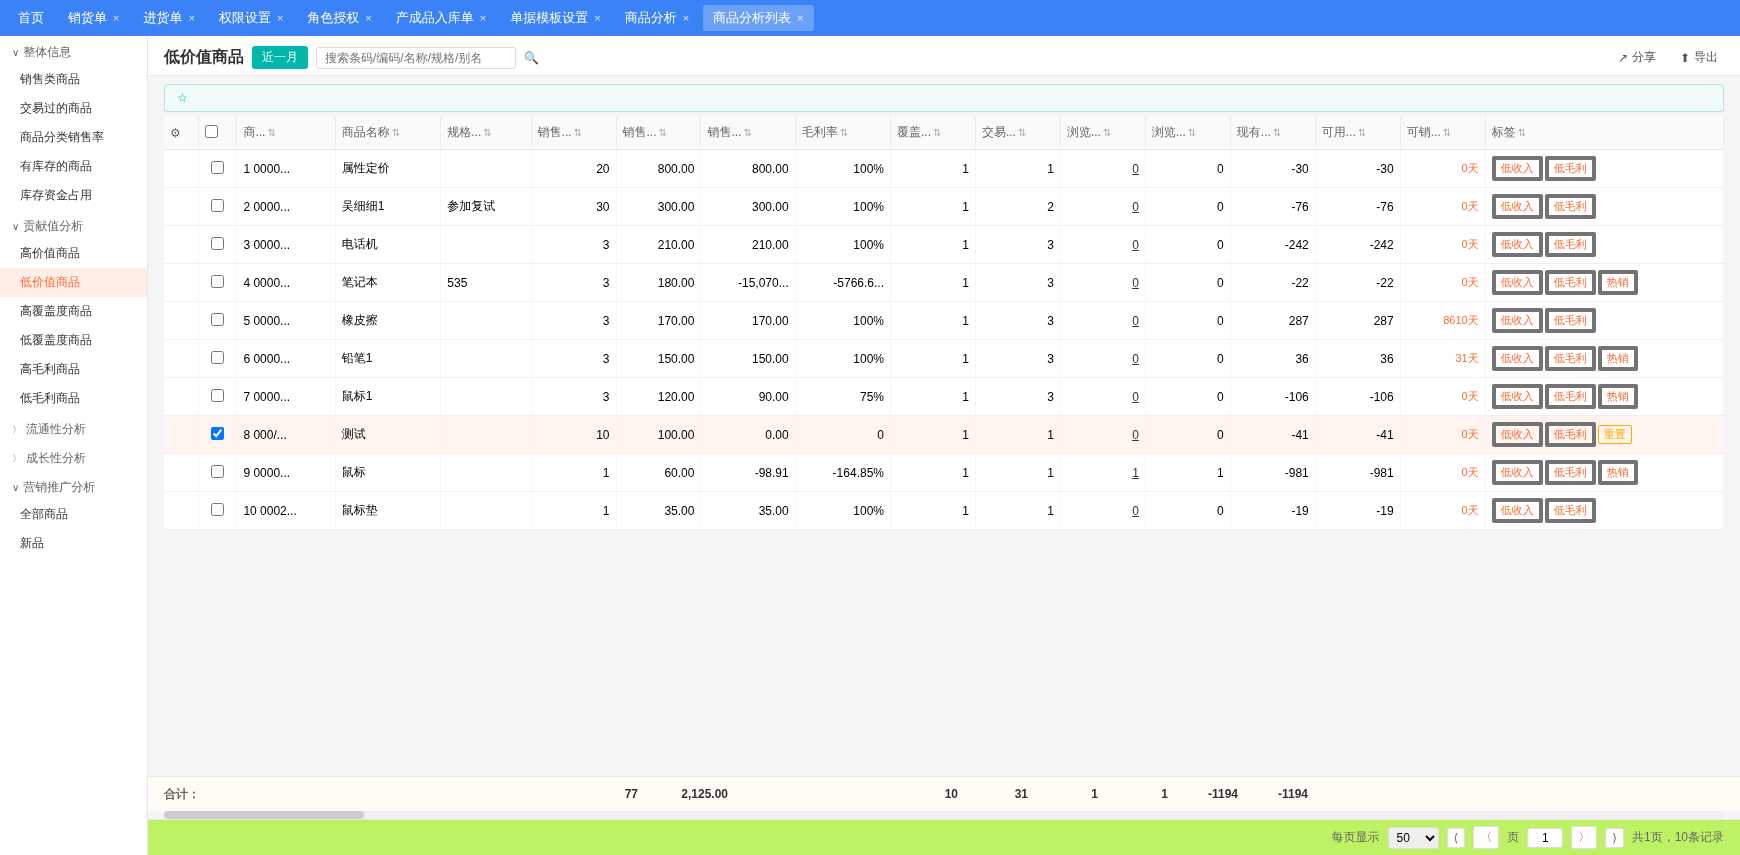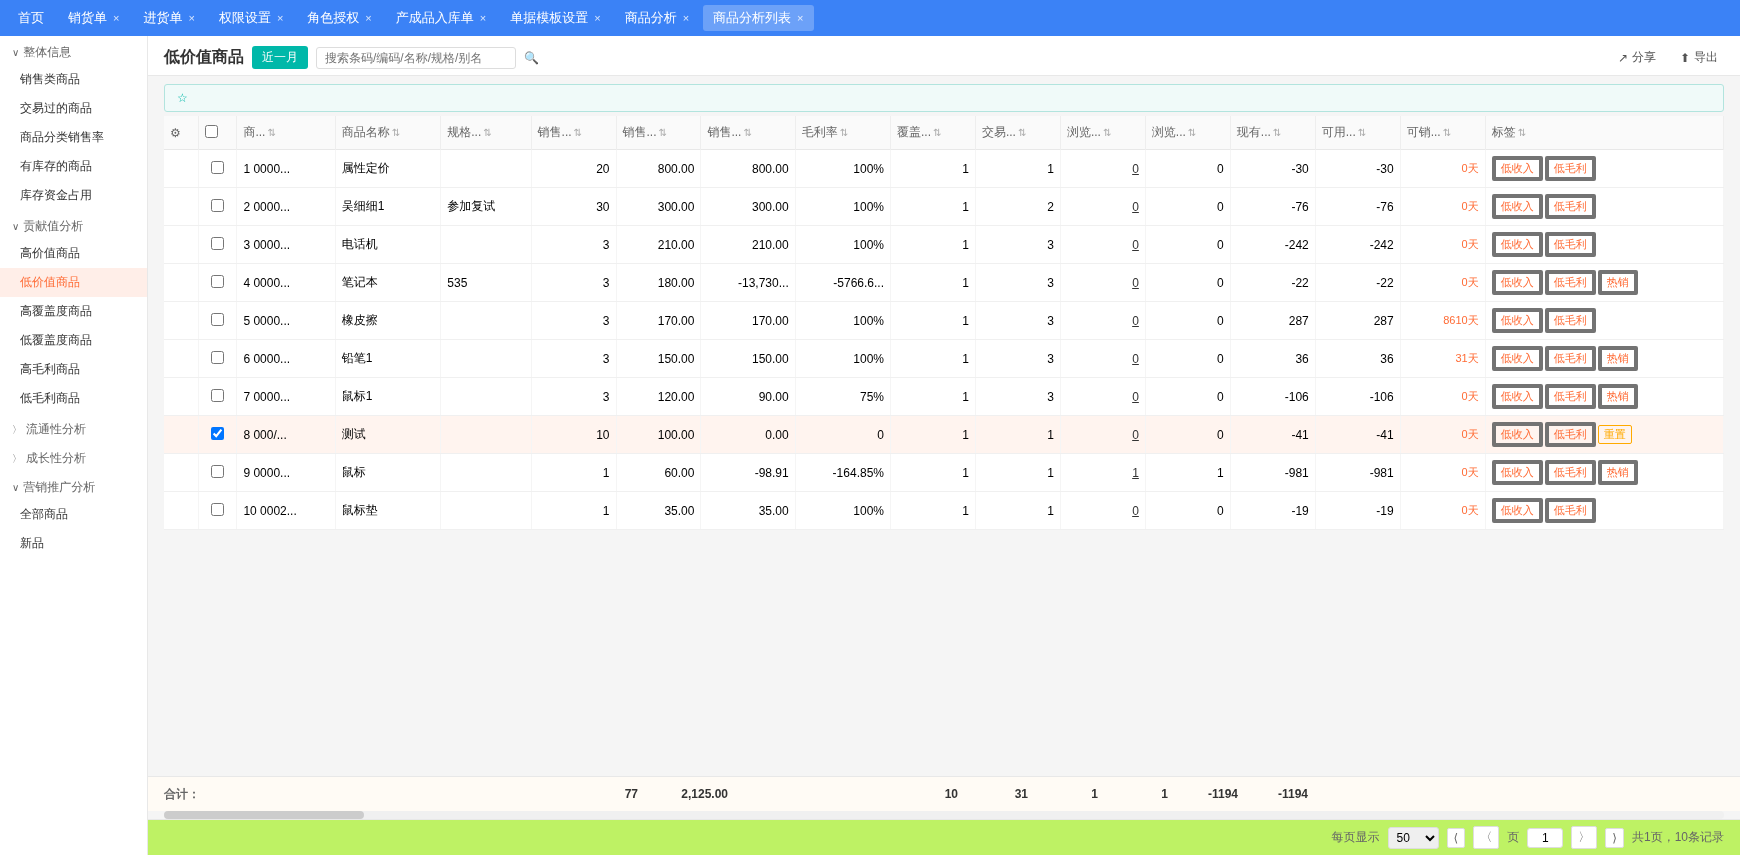--- a/index.html
+++ b/index.html
@@ -428,21 +428,21 @@
       <td><span class="tag tag-orange">低收入</span><span class="tag tag-orange">低毛利</span></td>
     </tr>
               <tr>
       <td class="center-col"></td>
       <td class="center-col"><input type="checkbox" style=""></td>
       <td>4 0000...</td>
       <td>笔记本</td>
       <td>535</td>
       <td class="num-col">3</td>
       <td class="num-col">180.00</td>
-      <td class="num-col">-13,730...</td>
+      <td class="num-col">-15,070...</td>
       <td class="pct-col">-5766.6...</td>
       <td class="num-col">1</td>
       <td class="num-col">3</td>
       <td class="num-col"><span class="underline">0</span></td>
       <td class="num-col">0</td>
       <td class="num-col">-22</td>
       <td class="num-col">-22</td>
       <td class="num-col"><span class="days-tag">0天</span></td>
       <td><span class="tag tag-orange">低收入</span><span class="tag tag-orange">低毛利</span><span class="tag tag-orange">热销</span></td>
     </tr>

